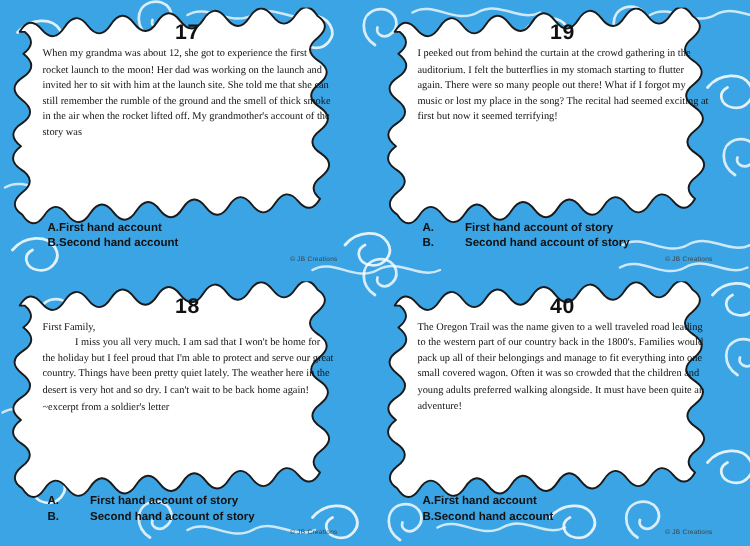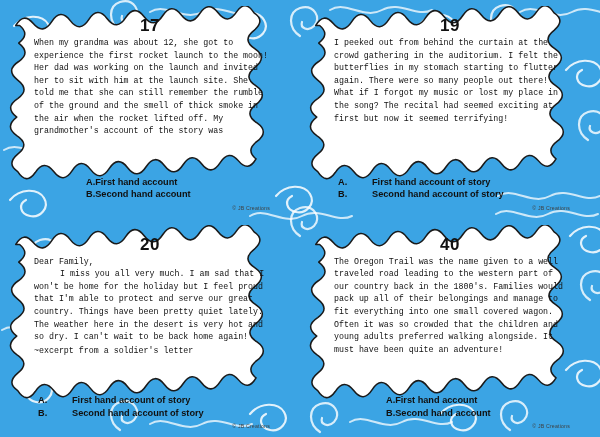--- a/index.html
+++ b/index.html
@@ -67,21 +67,21 @@
     font-weight: bold;
     font-size: 17px;
     color: #111;
     line-height: 1;
     margin-top: 1px;
     margin-bottom: 3px;
     letter-spacing: 0.5px;
   }
 
   .passage {
-    font-family: Liberation Mono, monospace;
+    font-family: Liberation Serif, serif;
     font-size: 8.3px;
     line-height: 1.52;
     color: #111;
     text-align: left;
     padding: 0 10px 0 12px;
     flex: 0 0 auto;
   }
   .passage .indent { display: inline-block; width: 26px; }
   .passage .excerpt {
     display: block;
@@ -93,21 +93,21 @@
     margin-top: auto;
     padding: 0 6px 0 16px;
     font-family: "Liberation Sans", sans-serif;
     font-size: 9.2px;
     font-weight: bold;
     color: #111;
     line-height: 1.35;
   }
   .answers.spaced .ans-row { display: flex; }
   .answers.spaced .ans-letter { width: 34px; flex: 0 0 34px; }
-  .answers.tight .ans-row { display: block; margin-left: 48px; }
+  .answers.tight .ans-row { display: block; }
 
   .credit {
     position: absolute;
     right: 22px;
     bottom: 2px;
     font-size: 5.2px;
     color: #3f3f3f;
     font-family: "Liberation Sans", sans-serif;
     letter-spacing: 0.2px;
   }
@@ -219,22 +219,22 @@
 
   <div class="cell">
     <div class="card">
       <svg class="card-shape" viewBox="0 0 292 212" preserveAspectRatio="none">
         <path d="M8,20 q8,-14 18,-2 q10,12 19,-2 q9,-14 19,-1 q10,13 19,-1 q9,-14 19,-1 q10,13 19,-1 q9,-14 19,-1 q10,13 19,-1 q9,-14 19,-1 q10,13 19,-1 q9,-14 19,-1 q10,13 19,-1 q9,-13 18,1
                  q12,8 0,18 q-13,10 1,19 q13,9 0,19 q-13,10 1,19 q13,9 0,19 q-13,10 1,19 q13,9 0,19 q-12,9 -1,18
                  q-8,14 -18,2 q-10,-12 -19,2 q-9,14 -19,1 q-10,-13 -19,1 q-9,14 -19,1 q-10,-13 -19,1 q-9,14 -19,1 q-10,-13 -19,1 q-9,14 -19,1 q-10,-13 -19,1 q-9,14 -19,1 q-10,-13 -19,1 q-9,13 -18,-1
                  q-12,-8 0,-18 q13,-10 -1,-19 q-13,-9 0,-19 q-13,-10 1,-19 q13,-9 0,-19 q-13,-10 1,-19 q13,-9 0,-19 q12,-9 1,-18 Z" fill="#ffffff" stroke="#1a1a1a" stroke-width="1.6" stroke-linejoin="round"></path>
       </svg>
       <div class="card-inner">
-        <div class="card-number">20</div>
-        <div class="passage" style="padding-bottom:0;">Dear Family,</div>
+        <div class="card-number">18</div>
+        <div class="passage" style="padding-bottom:0;">First Family,</div>
         <div class="passage"><span class="indent"></span><span>I miss you all very much.  I am sad that I won't be home for the holiday but I feel proud that I'm able to protect and serve our great country.  Things have been pretty quiet lately. The weather here in the desert is very hot and so dry.  I can't wait to be back home again!</span><span class="excerpt">~excerpt from a soldier's letter</span></div>
         <div class="answers spaced">
           <div class="ans-row">
             <span class="ans-letter">A.</span>
               <span>First hand account of story</span>
           </div>
           <div class="ans-row">
             <span class="ans-letter">B.</span>
               <span>Second hand account of story</span>
           </div>

